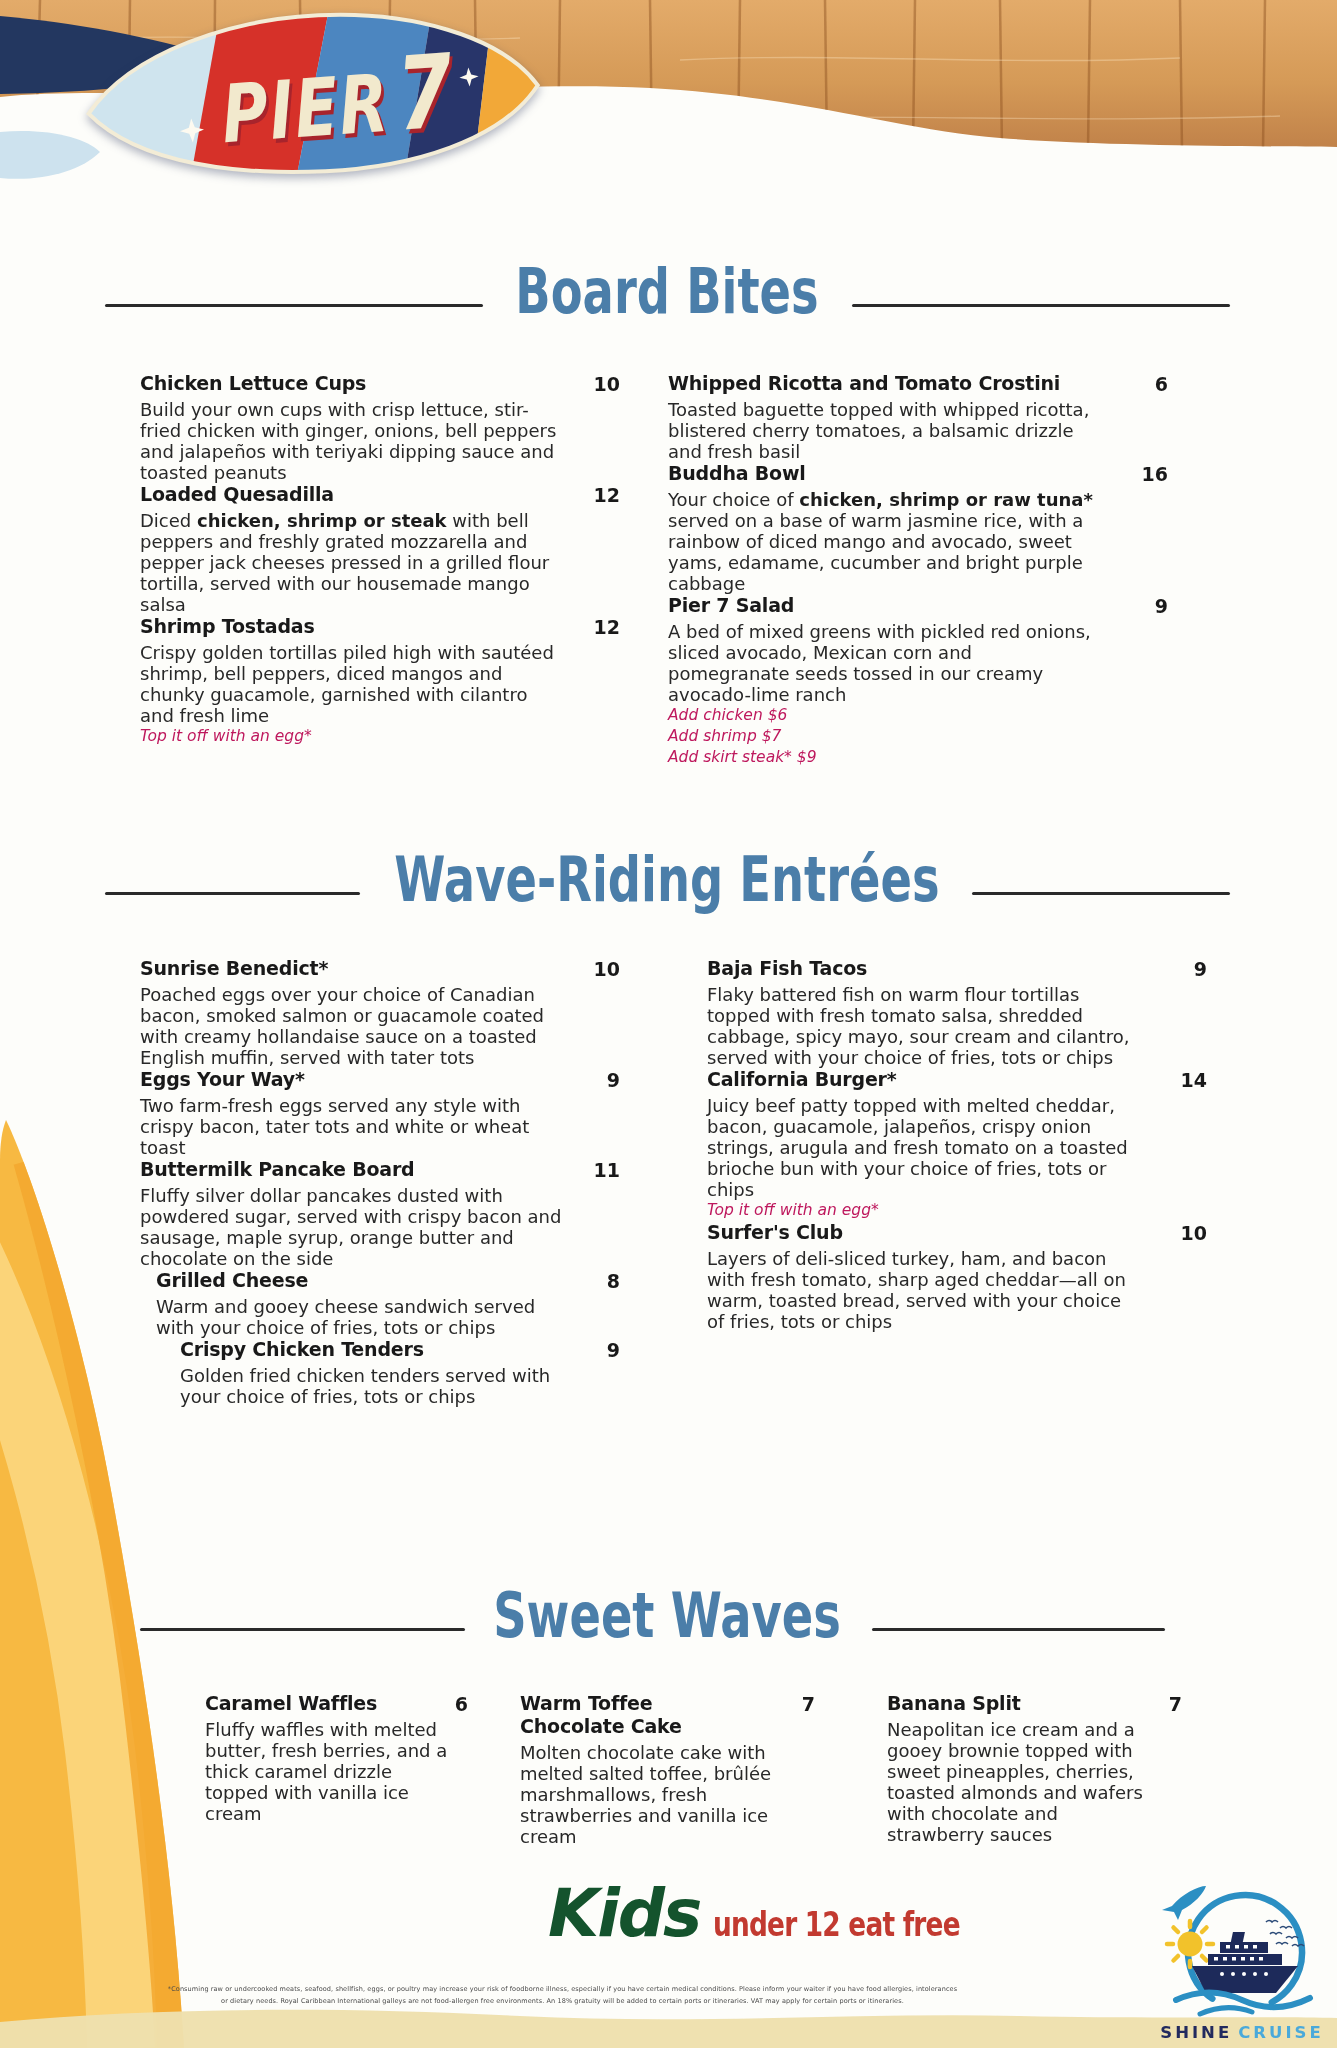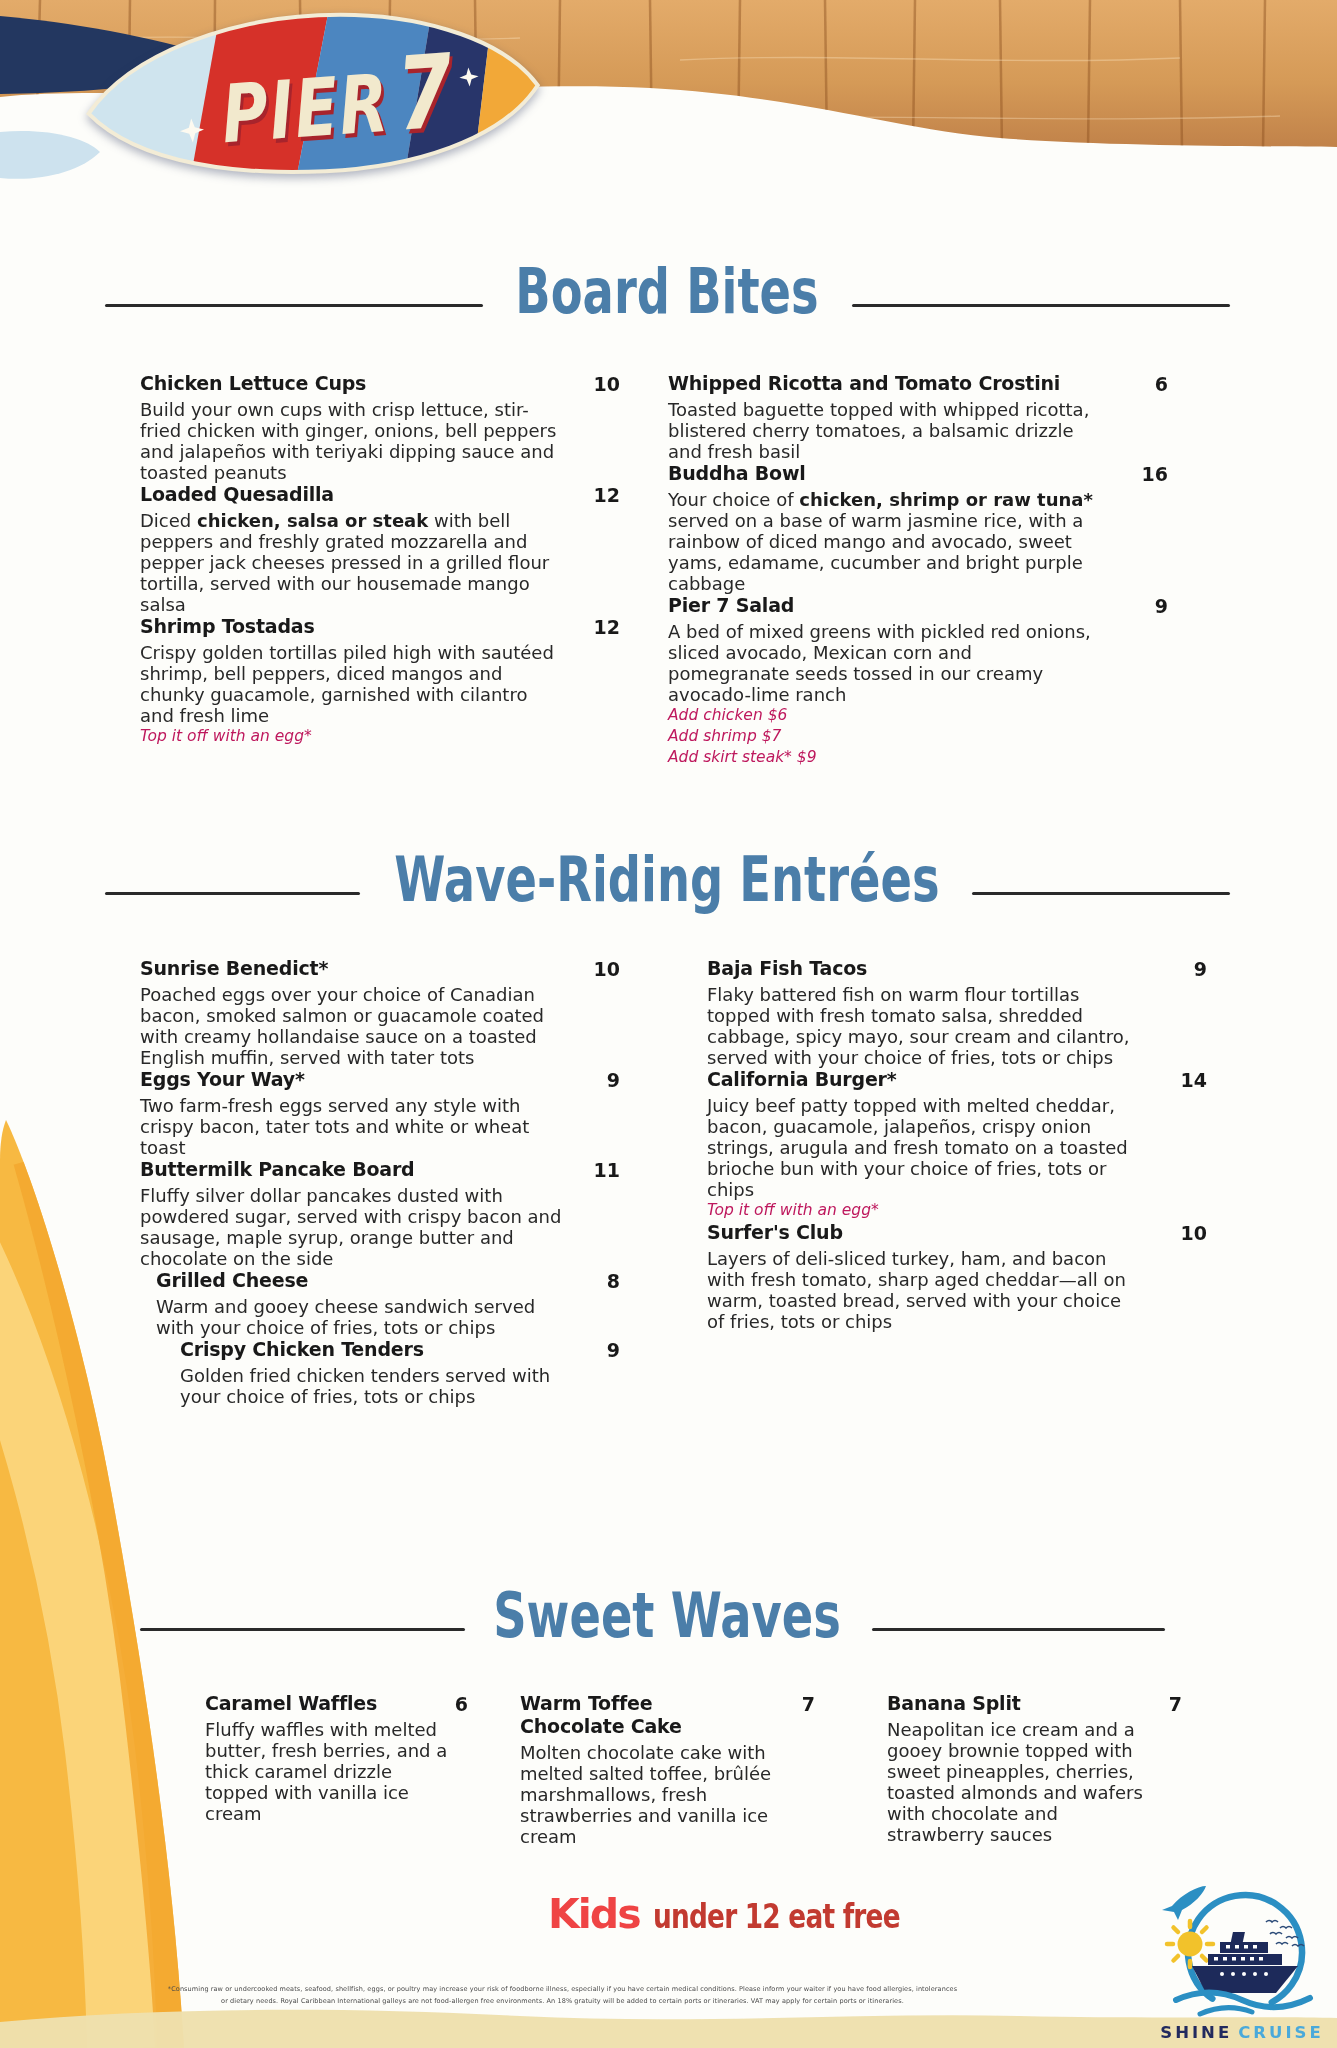--- a/index.html
+++ b/index.html
@@ -27,21 +27,21 @@
   .note{font-size:15.5px;line-height:21.2px;color:#be185d;margin:0;max-width:425px;font-style:italic;}
   .indent-1{margin-left:16px;}
   .indent-2{margin-left:40px;}
 
   .dcol .desc{max-width:245px;}
   #d-col2 .desc{max-width:290px;}
   #d-col3 .desc{max-width:265px;}
   #d-col2 .mi-name{max-width:170px;}
 
   #kids{position:absolute;top:1884px;left:548px;display:flex;align-items:baseline;gap:13px;}
-  .kids-word{font-size:41px;font-weight:bold;color:#ef4444;letter-spacing:-2px;line-height:60px;}
+  .kids-word{font-size:66px;font-weight:bold;font-style:italic;color:#14532d;letter-spacing:-2px;line-height:60px;}
   .kids-rest{font-size:33px;font-weight:bold;color:#c23a30;letter-spacing:-1px;
              transform:scaleX(.8);transform-origin:left bottom;}
 
   #disc{position:absolute;top:1979px;left:195px;width:735px;display:flex;flex-direction:column;
         align-items:center;gap:4px;margin-top:6px;}
   .disc-line{white-space:nowrap;font-size:6.5px;color:#4a4a4a;letter-spacing:.1px;}
 </style>
 </head>
 <body>
 
@@ -135,21 +135,21 @@
 
   <div class="col" style="top:372px;left:140px;width:480px">
     <div class="mi">
       <p class="mi-name">Chicken Lettuce Cups</p>
       <span class="price">10</span>
       <p class="desc">Build your own cups with crisp lettuce, stir-fried chicken with ginger, onions, bell peppers and jalapeños with teriyaki dipping sauce and toasted peanuts</p>
     </div>
     <div class="mi">
       <p class="mi-name">Loaded Quesadilla</p>
       <span class="price">12</span>
-      <p class="desc"><span>Diced </span><b>chicken, salsa or steak</b><span> with bell peppers and freshly grated mozzarella and pepper jack cheeses pressed in a grilled flour tortilla, served with our housemade mango salsa</span></p>
+      <p class="desc"><span>Diced </span><b>chicken, shrimp or steak</b><span> with bell peppers and freshly grated mozzarella and pepper jack cheeses pressed in a grilled flour tortilla, served with our housemade mango salsa</span></p>
     </div>
     <div class="mi">
       <p class="mi-name">Shrimp Tostadas</p>
       <span class="price">12</span>
       <p class="desc">Crispy golden tortillas piled high with sautéed shrimp, bell peppers, diced mangos and chunky guacamole, garnished with cilantro and fresh lime</p>
       <p class="note">Top it off with an egg*</p>
     </div>
   </div>
 
   <div class="col" style="top:372px;left:668px;width:500px">

